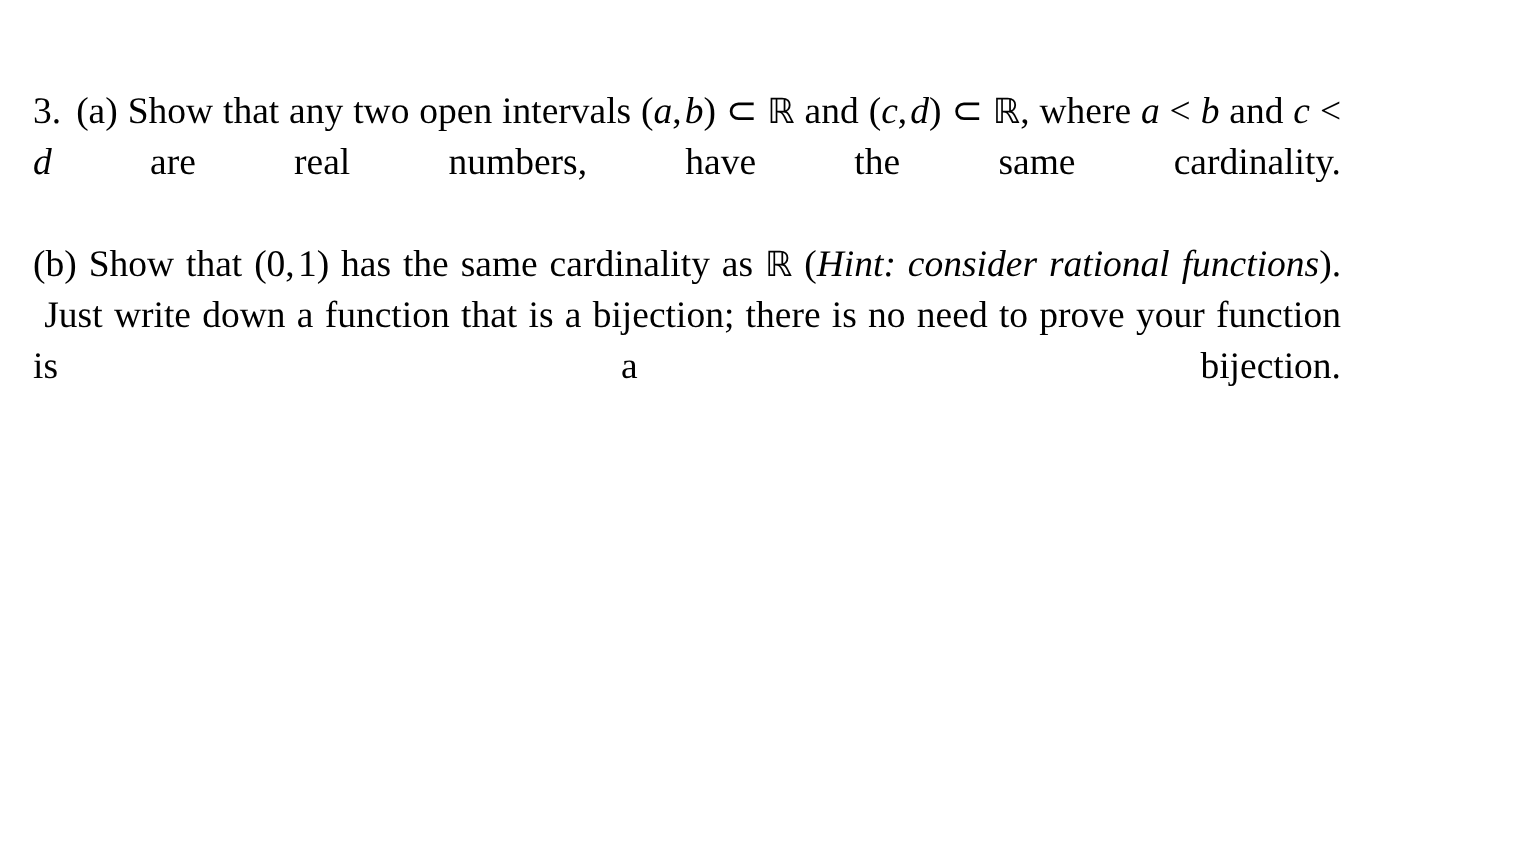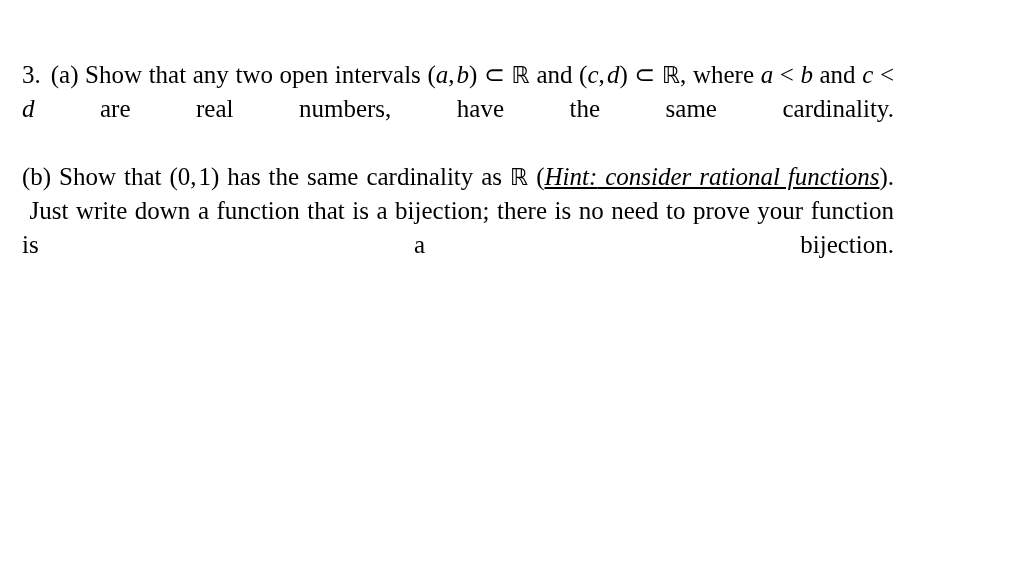--- a/index.html
+++ b/index.html
@@ -50,21 +50,20 @@
     font-family: "Liberation Serif", serif;
     font-style: normal;
   }
   .blackboard {
     font-family: "DejaVu Sans", sans-serif;
     font-style: normal;
     font-size: 23px;
   }
   .hint {
     font-style: italic;
-    text-decoration: underline;
   }
   
   .para::after {
     content: "";
     display: inline-block;
     width: 100%;
   }
 </style>
 </head>
 <body>

